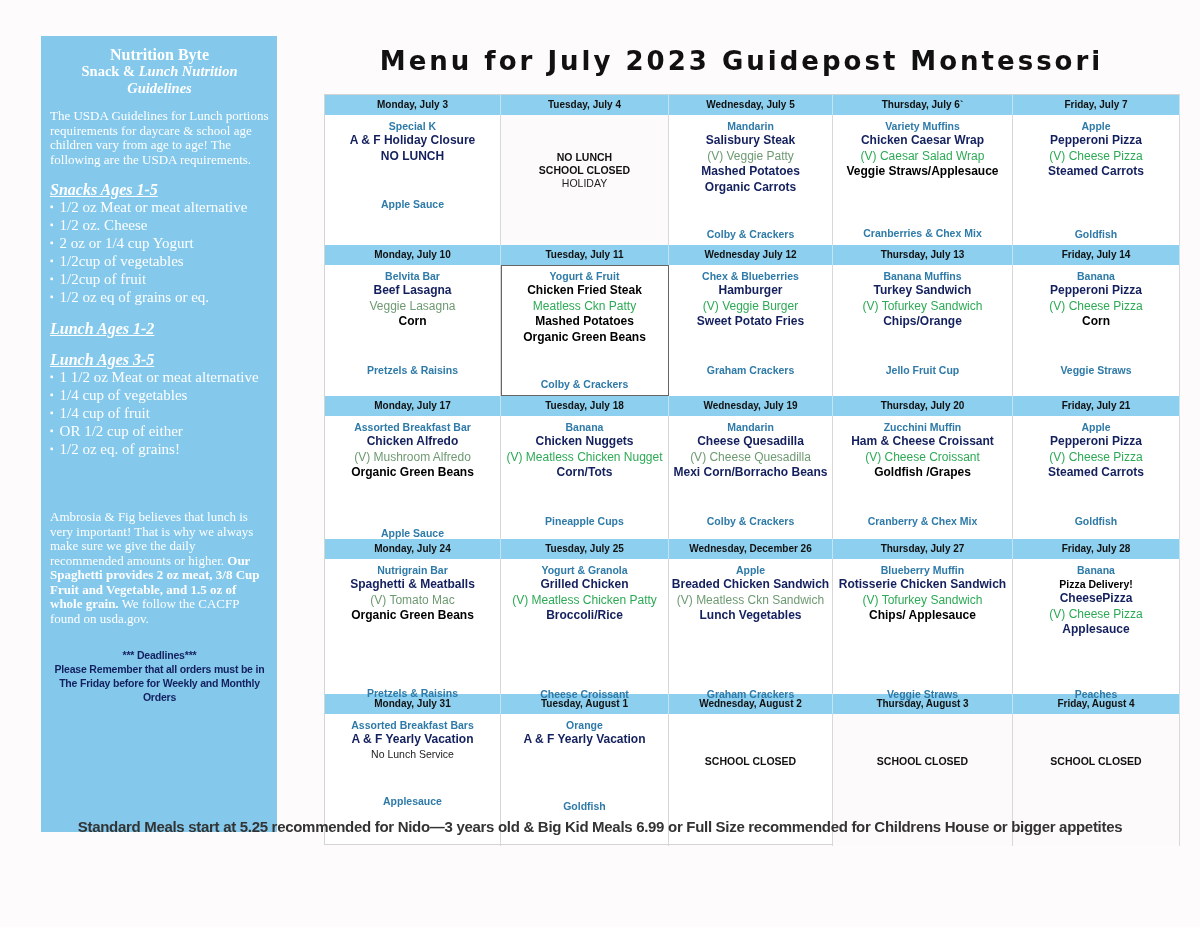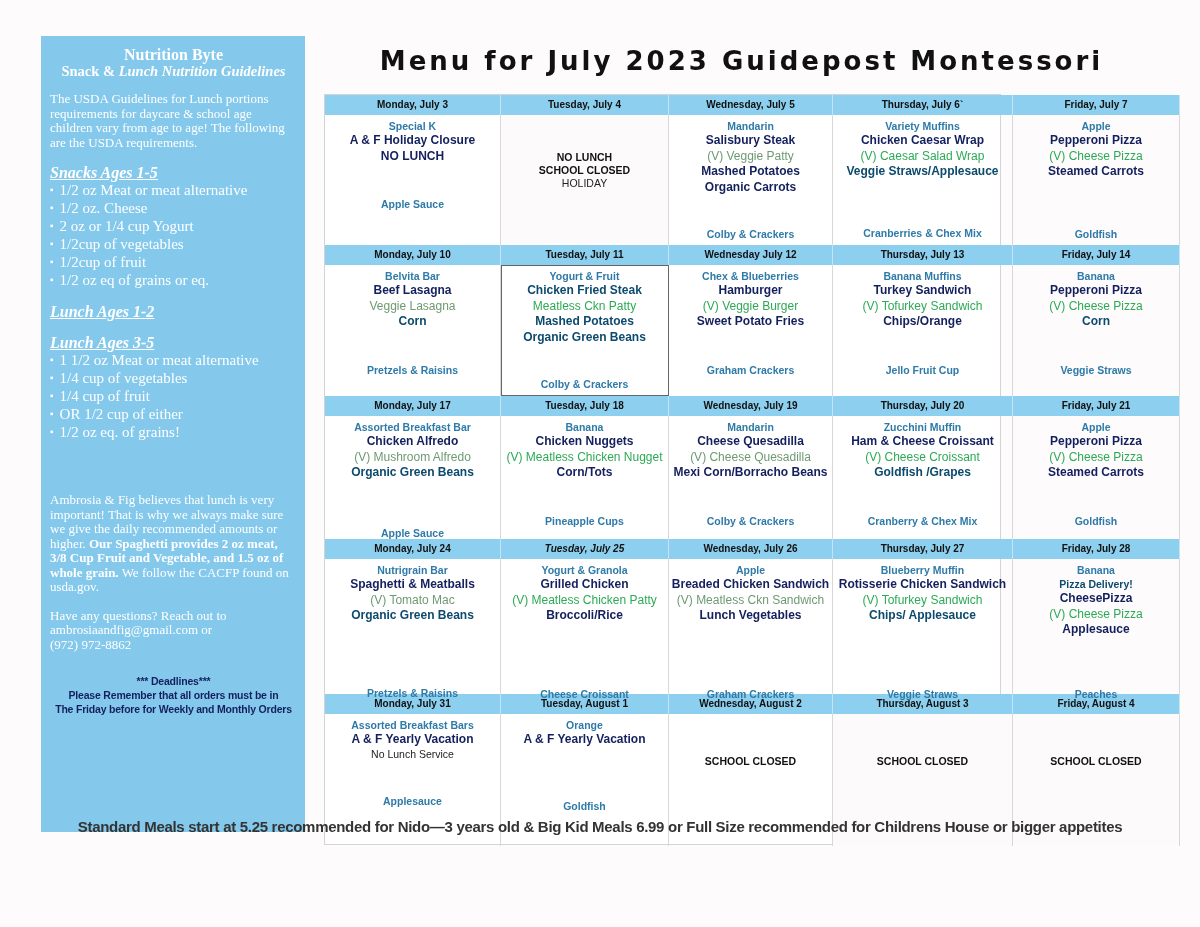--- a/index.html
+++ b/index.html
@@ -2,60 +2,60 @@
 <html><head>
 <meta charset="utf-8">
 <style>
   * { box-sizing: border-box; margin: 0; padding: 0; }
   body {
     width: 1200px; height: 927px; background: #fdfbfc;
     position: relative; overflow: hidden;
     font-family: "Liberation Sans", sans-serif;
   }
   .sidebar {
-    position: absolute; left: 41px; top: 36px; width: 264px; height: 796px;
+    position: absolute; left: 41px; top: 36px; width: 236px; height: 796px;
     background: #84c9ec; color: #fff; padding: 10px 8px 0 9px;
   }
   .sb-title { text-align: center; font-family: "Liberation Serif", serif; font-weight: bold; font-size: 16px; line-height: 17px; }
   .sb-sub { text-align: center; font-family: "Liberation Serif", serif; font-weight: bold; font-size: 14.5px; line-height: 17px; }
   .sb-sub i { font-style: italic; }
   .sb-intro { font-family: "Liberation Serif", serif; font-size: 13px; line-height: 14.5px; margin-top: 12px; }
   .sb-h { font-family: "Liberation Serif", serif; font-style: italic; font-weight: bold; text-decoration: underline; font-size: 16px; line-height: 17px; margin-top: 14px; }
   .sb-list { list-style: none; font-family: "Liberation Serif", serif; font-size: 15px; line-height: 17px; }
   .sb-list li::before { content: "\25AA"; font-size: 10px; margin-right: 6px; vertical-align: 2px; }
   .sb-para { font-family: "Liberation Serif", serif; font-size: 13px; line-height: 14.5px; margin-top: 52px; }
   .sb-para b { font-weight: bold; }
   .sb-contact { font-family: "Liberation Serif", serif; font-size: 13px; line-height: 14.5px; margin-top: 14px; }
   .sb-dead { text-align: center; color: #14205e; font-size: 10.5px; font-weight: bold; line-height: 14px; margin-top: 22px; letter-spacing: -0.2px; }
 
   .title {
     position: absolute; left: 324px; top: 46px; width: 835px; text-align: center;
     font-family: "DejaVu Sans", sans-serif; font-weight: bold; font-size: 26px; letter-spacing: 3px; color: #111;
   }
   .grid {
-    position: absolute; left: 324px; top: 94px; width: 677px; height: 751px;
+    position: absolute; left: 324px; top: 94px; width: 856px; height: 751px;
     display: grid;
     grid-template-columns: 176px 168px 164px 180px 167px;
     grid-template-rows: 20px 130px 20px 131px 20px 123px 20px 135px 20px 132px;
     border: 1px solid #d4d4d4; background: #fff;
   }
   .hd {
     background: #8ccfee; color: #111; font-size: 10px; font-weight: bold;
     text-align: center; line-height: 20px; border-right: 1px solid #c5e3f2;
   }
   .cell {
     border-right: 1px solid #d8d8d8; text-align: center; position: relative;
     padding-top: 4px; font-size: 12px; line-height: 15.5px;
   }
   .cell.pink { background: #fdfafb; }
   .cell.boxed { outline: 1.5px solid #666; outline-offset: -1px; }
   .snack { color: #2e7aa8; font-size: 10.5px; font-weight: bold; line-height: 14px; }
   .mains { margin-top: 0; }
   .m { color: #14205e; font-weight: bold; font-size: 12px; line-height: 15.5px; }
-  .m.blk { color: #0c4a6e; }
+  .m.blk { color: #000000; }
   .m.veg { color: #2daa55; font-weight: normal; }
   .m.vegg { color: #6e9a72; font-weight: normal; }
   .m.small { font-weight: normal; font-size: 10.5px; line-height: 13px; color: #222; }
   .m.closed { font-size: 10.5px; color: #111; line-height: 13px; }
   .snack2 { position: absolute; left: 0; right: 0; color: #2e7aa8; font-size: 10.5px; font-weight: bold; }
   .footer {
     position: absolute; left: 0; width: 1200px; top: 818px; text-align: center;
     font-size: 15px; font-weight: bold; color: #333; letter-spacing: -0.3px;
   }
 </style>
@@ -80,25 +80,20 @@
       <div class="sb-h">Lunch Ages 3-5</div>
       <ul class="sb-list">
         <li>1 1/2 oz Meat or meat alternative</li>
         <li>1/4 cup of vegetables</li>
         <li>1/4 cup of fruit</li>
         <li>OR 1/2 cup of either</li>
         <li>1/2 oz eq. of grains!</li>
       </ul>
     </div>
   <div class="sb-para"><span>Ambrosia &amp; Fig believes that lunch is  very important!  That is why we always make sure we give the daily recommended amounts or higher.   </span><b>Our Spaghetti provides 2 oz meat, 3/8 Cup Fruit and Vegetable, and 1.5 oz of whole grain.</b><span>   We follow the  CACFP found on  usda.gov.</span></div>
-  <div class="sb-contact">
-    <div>Have any questions?  Reach out to</div>
-    <div>ambrosiaandfig@gmail.com or</div>
-    <div>(972) 972-8862</div>
-  </div>
   <div class="sb-dead">
     <div>*** Deadlines***</div>
     <div>Please Remember that all orders must be in</div>
     <div>The Friday before for Weekly and Monthly Orders</div>
   </div>
 </div>
 
 <div class="title">Menu for July 2023 Guidepost Montessori</div>
 
 <div class="grid" id="grid">
@@ -246,22 +241,22 @@
     <div class="cell" style="grid-area: 6 / 5;">
       <div class="snack">Apple</div>
       <div class="mains">
         <div class="m">Pepperoni Pizza</div>
         <div class="m veg">(V) Cheese Pizza</div>
         <div class="m">Steamed Carrots</div>
       </div>
       <div class="snack2" style="top: 98px;">Goldfish</div>
     </div>
     <div class="hd" style="grid-area: 7 / 1;">Monday, July 24</div>
-    <div class="hd" style="grid-area: 7 / 2; font-style: italic;">Tuesday, July 25</div>
-    <div class="hd" style="grid-area: 7 / 3;">Wednesday, July 26</div>
+    <div class="hd" style="grid-area: 7 / 2;">Tuesday, July 25</div>
+    <div class="hd" style="grid-area: 7 / 3;">Wednesday, December 26</div>
     <div class="hd" style="grid-area: 7 / 4;">Thursday, July 27</div>
     <div class="hd" style="grid-area: 7 / 5;">Friday, July 28</div>
     <div class="cell" style="grid-area: 8 / 1;">
       <div class="snack">Nutrigrain Bar</div>
       <div class="mains">
         <div class="m">Spaghetti &amp; Meatballs</div>
         <div class="m vegg">(V) Tomato Mac</div>
         <div class="m blk">Organic Green Beans</div>
       </div>
       <div class="snack2" style="top: 127px;">Pretzels &amp; Raisins</div>

